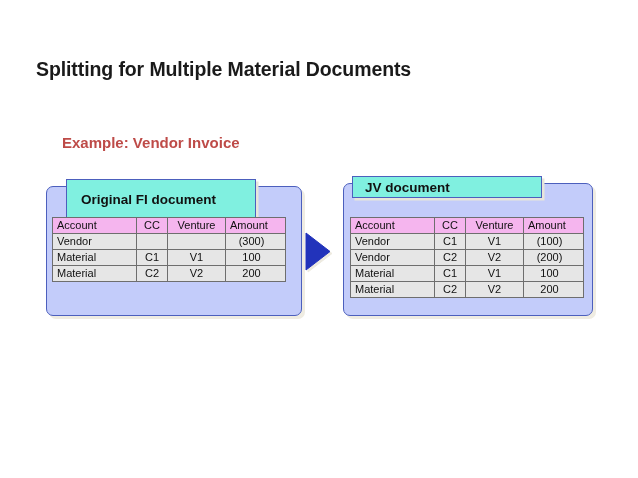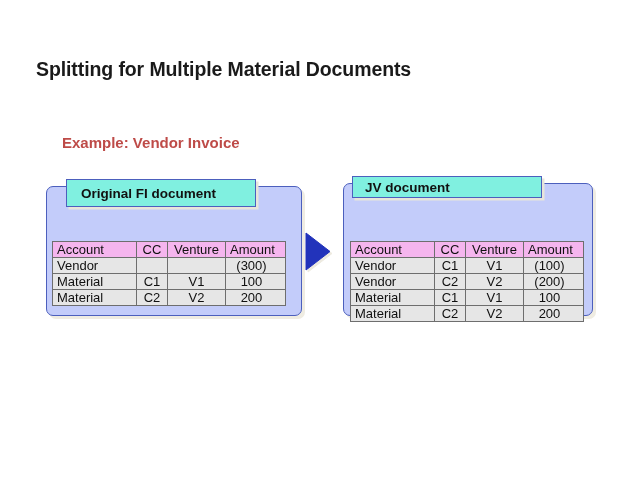--- a/index.html
+++ b/index.html
@@ -80,41 +80,40 @@
     align-items: center;
     font-size: 13.5px;
     font-weight: bold;
     color: #111111;
     white-space: nowrap;
   }
   #header-original {
     left: 66px;
     top: 179px;
     width: 190px;
-    height: 28px;
+    height: 40px;
     padding-left: 14px;
   }
   #header-jv {
     left: 352px;
     top: 176px;
     width: 190px;
     height: 22px;
     padding-left: 12px;
   }
 
   
   .doc-table {
     position: absolute;
     border-collapse: collapse;
     border: 1.3px solid #3A3A3A;
-    font-size: 13px;
+    font-size: 11px;
     color: #101010;
     background: #E6E6E6;
     table-layout: fixed;
-    margin-top: 24px;
   }
   #table-original {
     left: 52px;
     top: 217px;
     width: 233px;
   }
   #table-jv {
     left: 350px;
     top: 217px;
     width: 224px;

